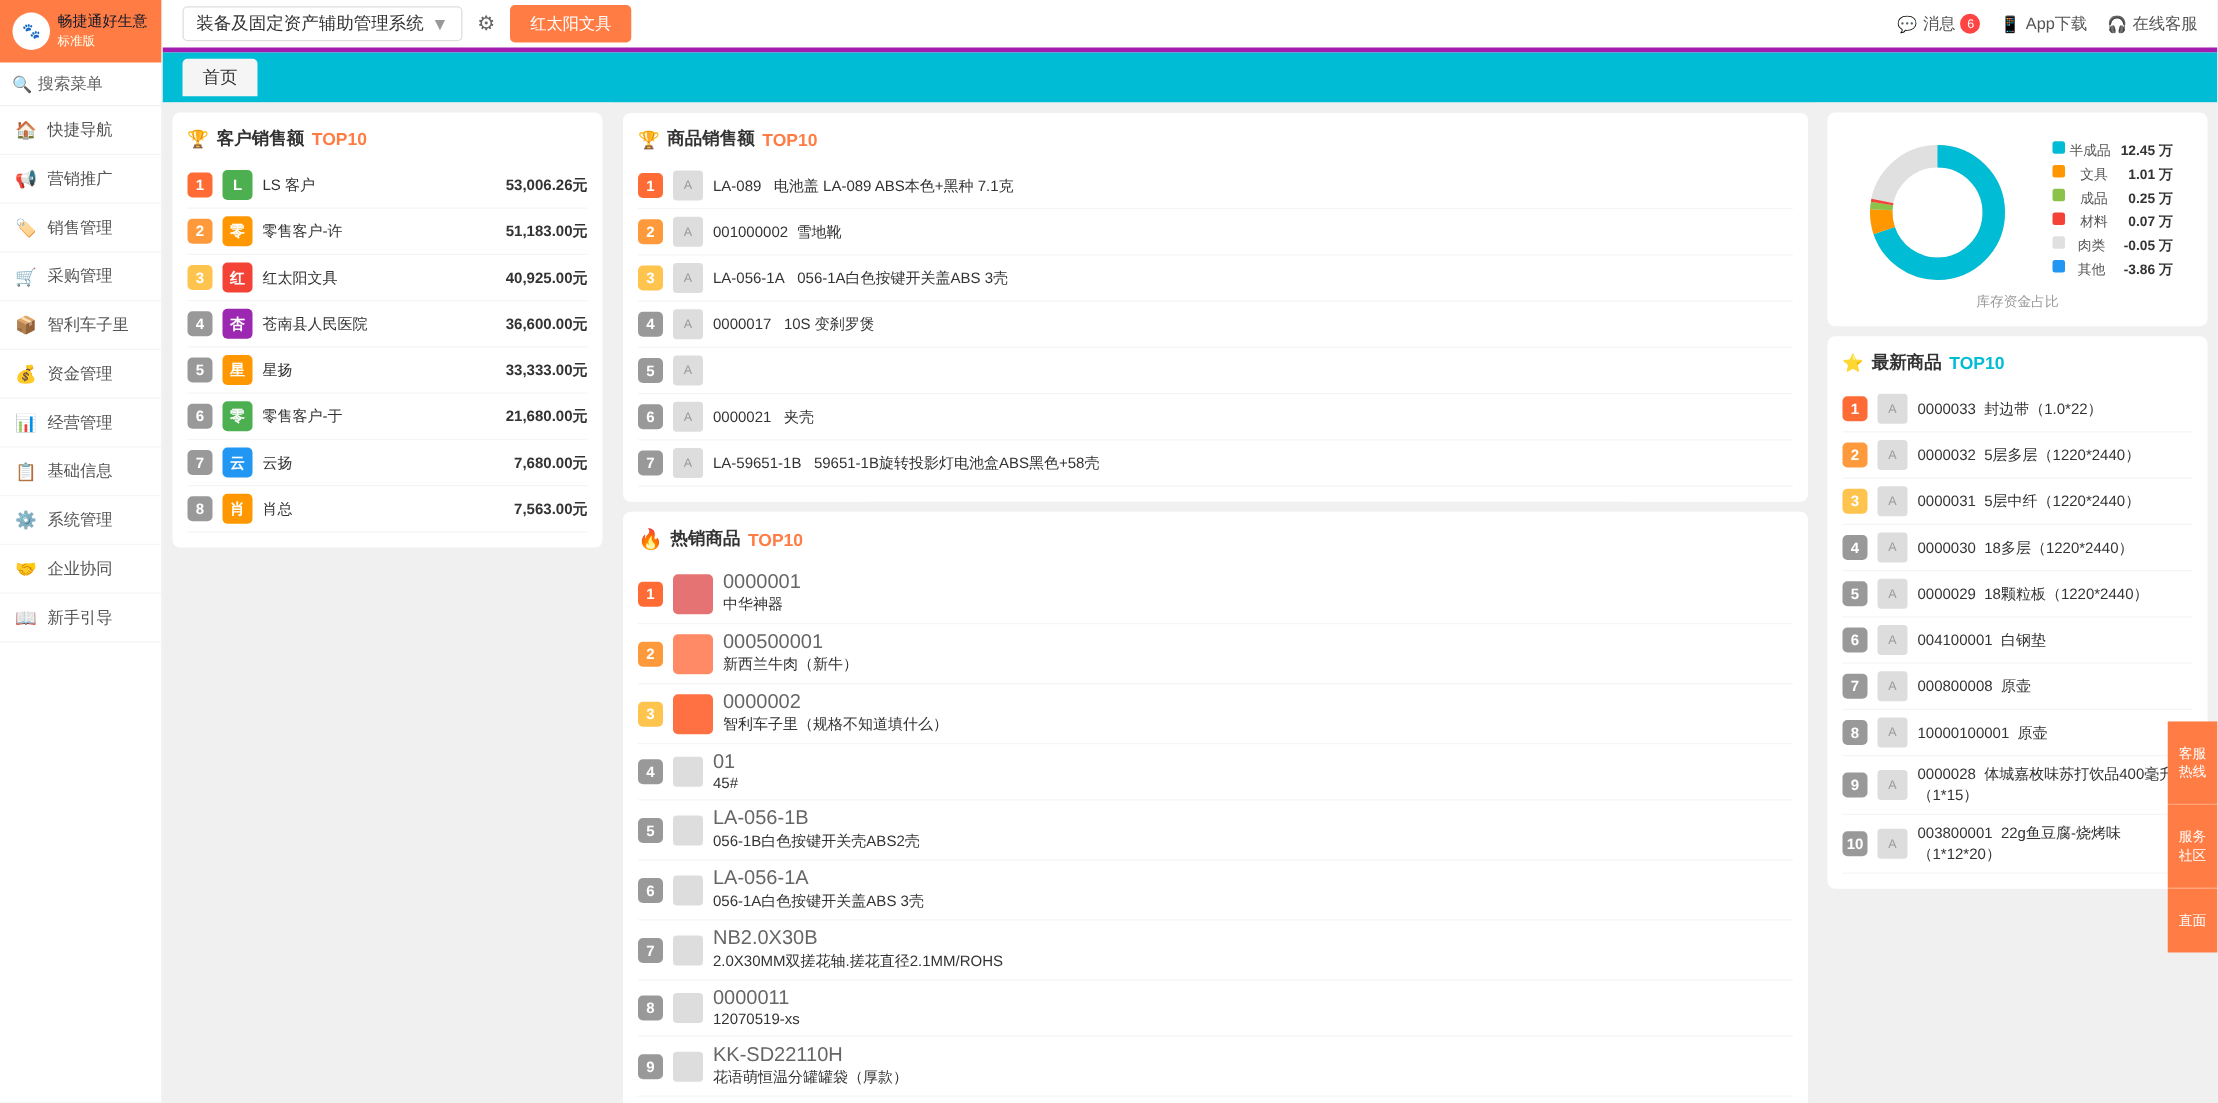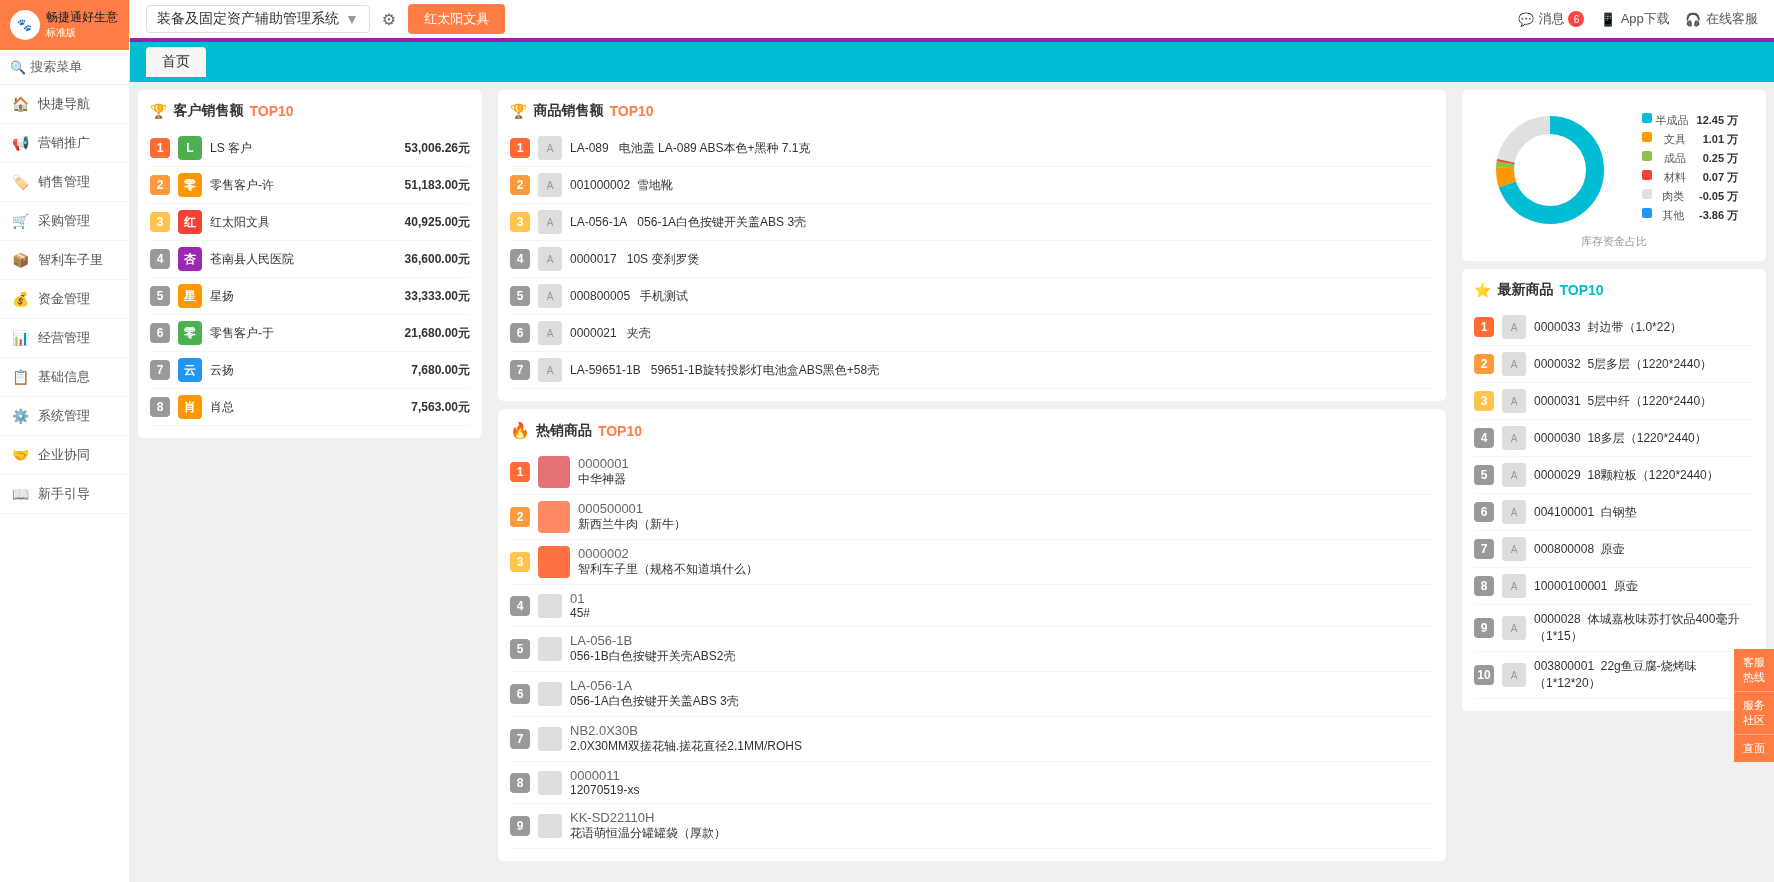--- a/index.html
+++ b/index.html
@@ -211,21 +211,21 @@
       gap: 8px;
     }
     .product-thumb {
       width: 32px; height: 32px;
       border-radius: 4px;
       background: #eee;
       display: flex; align-items: center; justify-content: center;
       flex-shrink: 0;
       overflow: hidden;
     }
-    .product-code { color: #666; font-size: 13px; }
+    .product-code { color: #666; font-size: 16px; }
     .product-name { color: #333; font-size: 12px; }
 
     
     .inventory-card { text-align: center; }
     .inventory-total { font-size: 14px; color: #333; margin-bottom: 8px; }
     .inventory-total span { font-size: 22px; font-weight: bold; color: #333; }
     .inventory-total .unit { font-size: 14px; }
     .donut-container { display: flex; align-items: center; justify-content: space-around; margin-top: 8px; }
     .donut-legend { font-size: 11px; }
     .legend-item { display: flex; align-items: flex-start; gap: 4px; margin-bottom: 4px; }
@@ -250,21 +250,21 @@
       display: flex;
       flex-direction: column;
       z-index: 100;
     }
     .float-btn {
       width: 40px;
       background: #ff7d45;
       color: #fff;
       font-size: 11px;
       text-align: center;
-      padding: 6px 4px;
+      padding: 18px 4px;
       cursor: pointer;
       border-bottom: 1px solid rgba(255,255,255,0.3);
     }
     .float-btn:last-child { border-bottom: none; }
 
     .gray-box {
       width: 24px; height: 24px;
       background: #ddd;
       border-radius: 3px;
       display: flex; align-items: center; justify-content: center;
@@ -454,21 +454,20 @@
           <span class="rank-name">LA-056-1A&nbsp;&nbsp; 056-1A白色按键开关盖ABS 3壳</span>
         </div>
         <div class="rank-item">
           <span class="rank-num rank-other">4</span>
           <span class="gray-box">A</span>
           <span class="rank-name">0000017&nbsp;&nbsp; 10S 变刹罗煲</span>
         </div>
         <div class="rank-item">
           <span class="rank-num rank-other">5</span>
           <span class="gray-box">A</span>
-          <span class="rank-name">000800005&nbsp;&nbsp; 手机测试</span>
         </div>
         <div class="rank-item">
           <span class="rank-num rank-other">6</span>
           <span class="gray-box">A</span>
           <span class="rank-name">0000021&nbsp;&nbsp; 夹壳</span>
         </div>
         <div class="rank-item">
           <span class="rank-num rank-other">7</span>
           <span class="gray-box">A</span>
           <span class="rank-name">LA-59651-1B&nbsp;&nbsp; 59651-1B旋转投影灯电池盒ABS黑色+58壳</span>

